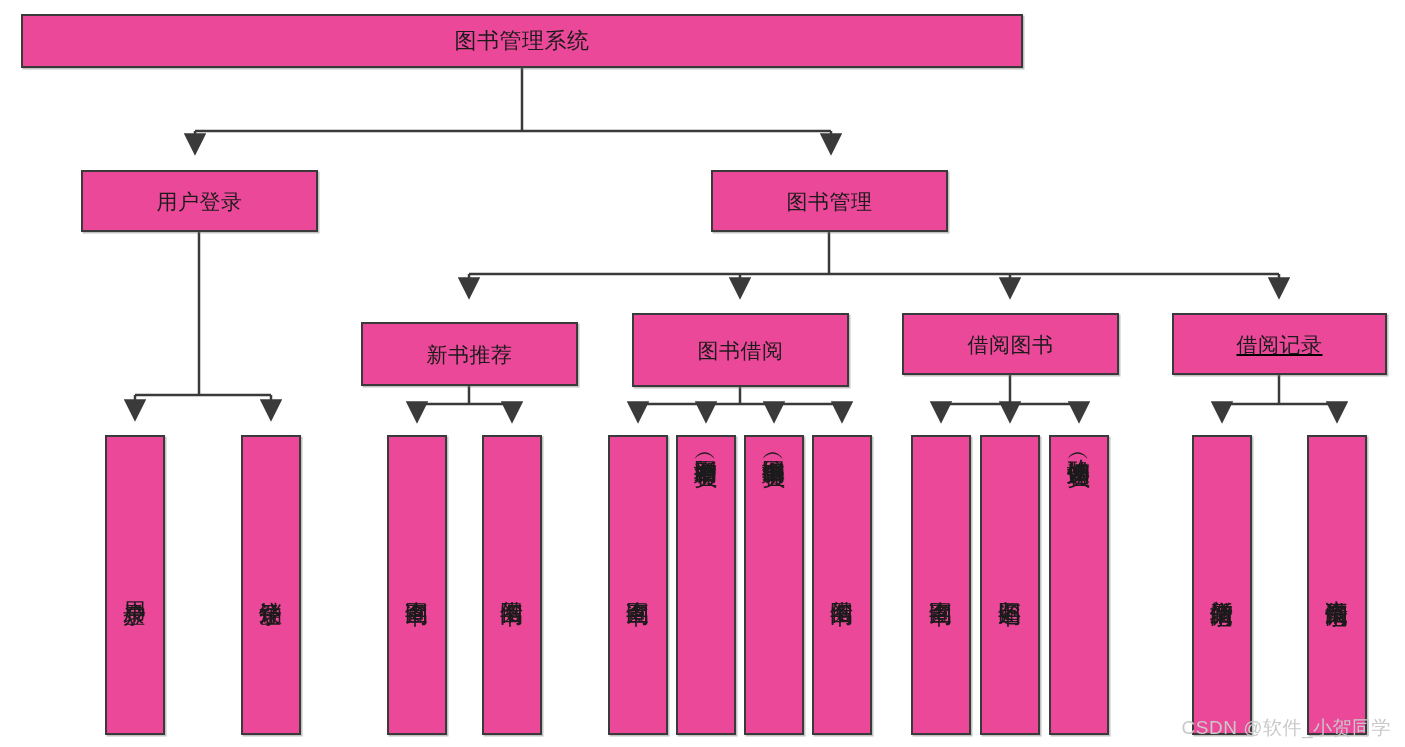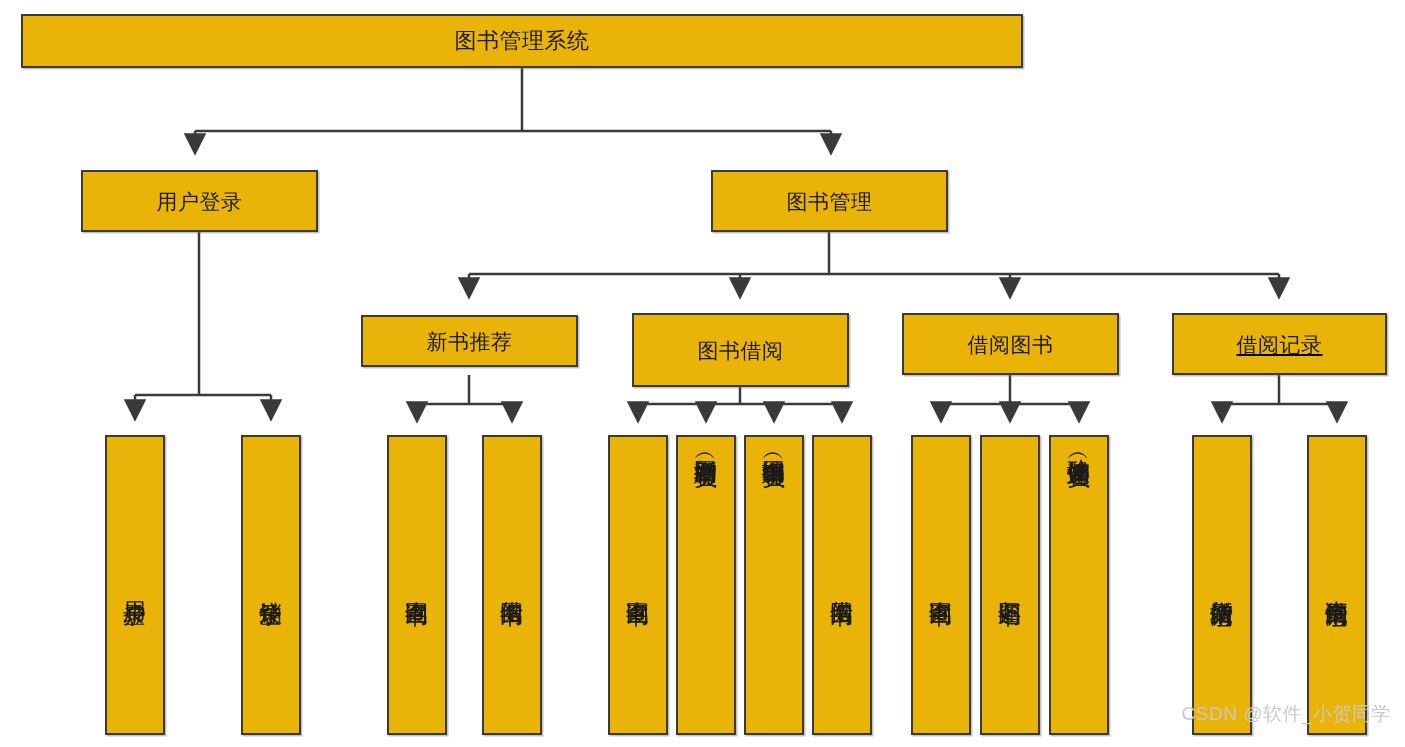--- a/index.html
+++ b/index.html
@@ -20,21 +20,21 @@
     left: 0;
     top: 0;
     width: 1405px;
     height: 747px;
     pointer-events: none;
   }
   .node {
     position: absolute;
     box-sizing: border-box;
     border: 2.5px solid #3a3a3a;
-    background: #eab308;
+    background: #ec4899;
     box-shadow: 1.5px 1.5px 0 rgba(120,120,120,0.45);
     display: flex;
     align-items: center;
     justify-content: center;
     z-index: 2;
   }
   .node .label {
     color: #1b1b1b;
     letter-spacing: 0.5px;
     white-space: nowrap;
@@ -61,21 +61,21 @@
   }
   .node.leaf.centered {
     align-items: center;
   }
   .node.leaf.topaligned .label {
     margin-top: 4px;
   }
   #watermark {
     position: absolute;
     right: 14px;
-    bottom: 20px;
+    bottom: 6px;
     font-size: 19px;
     color: #c9c9c9;
     letter-spacing: 0.5px;
     z-index: 3;
     white-space: nowrap;
   }
 </style>
 </head>
 <body>
 
@@ -135,21 +135,21 @@
     <span class="label">图书管理系统</span>
   </div>
 
   <div class="node horiz" style="left:81px; top:170px; width:237px; height:62px;">
     <span class="label">用户登录</span>
   </div>
   <div class="node horiz" style="left:711px; top:170px; width:237px; height:62px;">
     <span class="label">图书管理</span>
   </div>
 
-  <div class="node horiz" style="left:361px; top:315px; width:217px; height:52px;">
+  <div class="node horiz" style="left:361px; top:322px; width:217px; height:64px;">
     <span class="label">新书推荐</span>
   </div>
   <div class="node horiz" style="left:632px; top:313px; width:217px; height:74px;">
     <span class="label">图书借阅</span>
   </div>
   <div class="node horiz" style="left:902px; top:313px; width:217px; height:62px;">
     <span class="label">借阅图书</span>
   </div>
   <div class="node horiz" style="left:1172px; top:313px; width:215px; height:62px;text-decoration:underline;">
     <span class="label">借阅记录</span>

